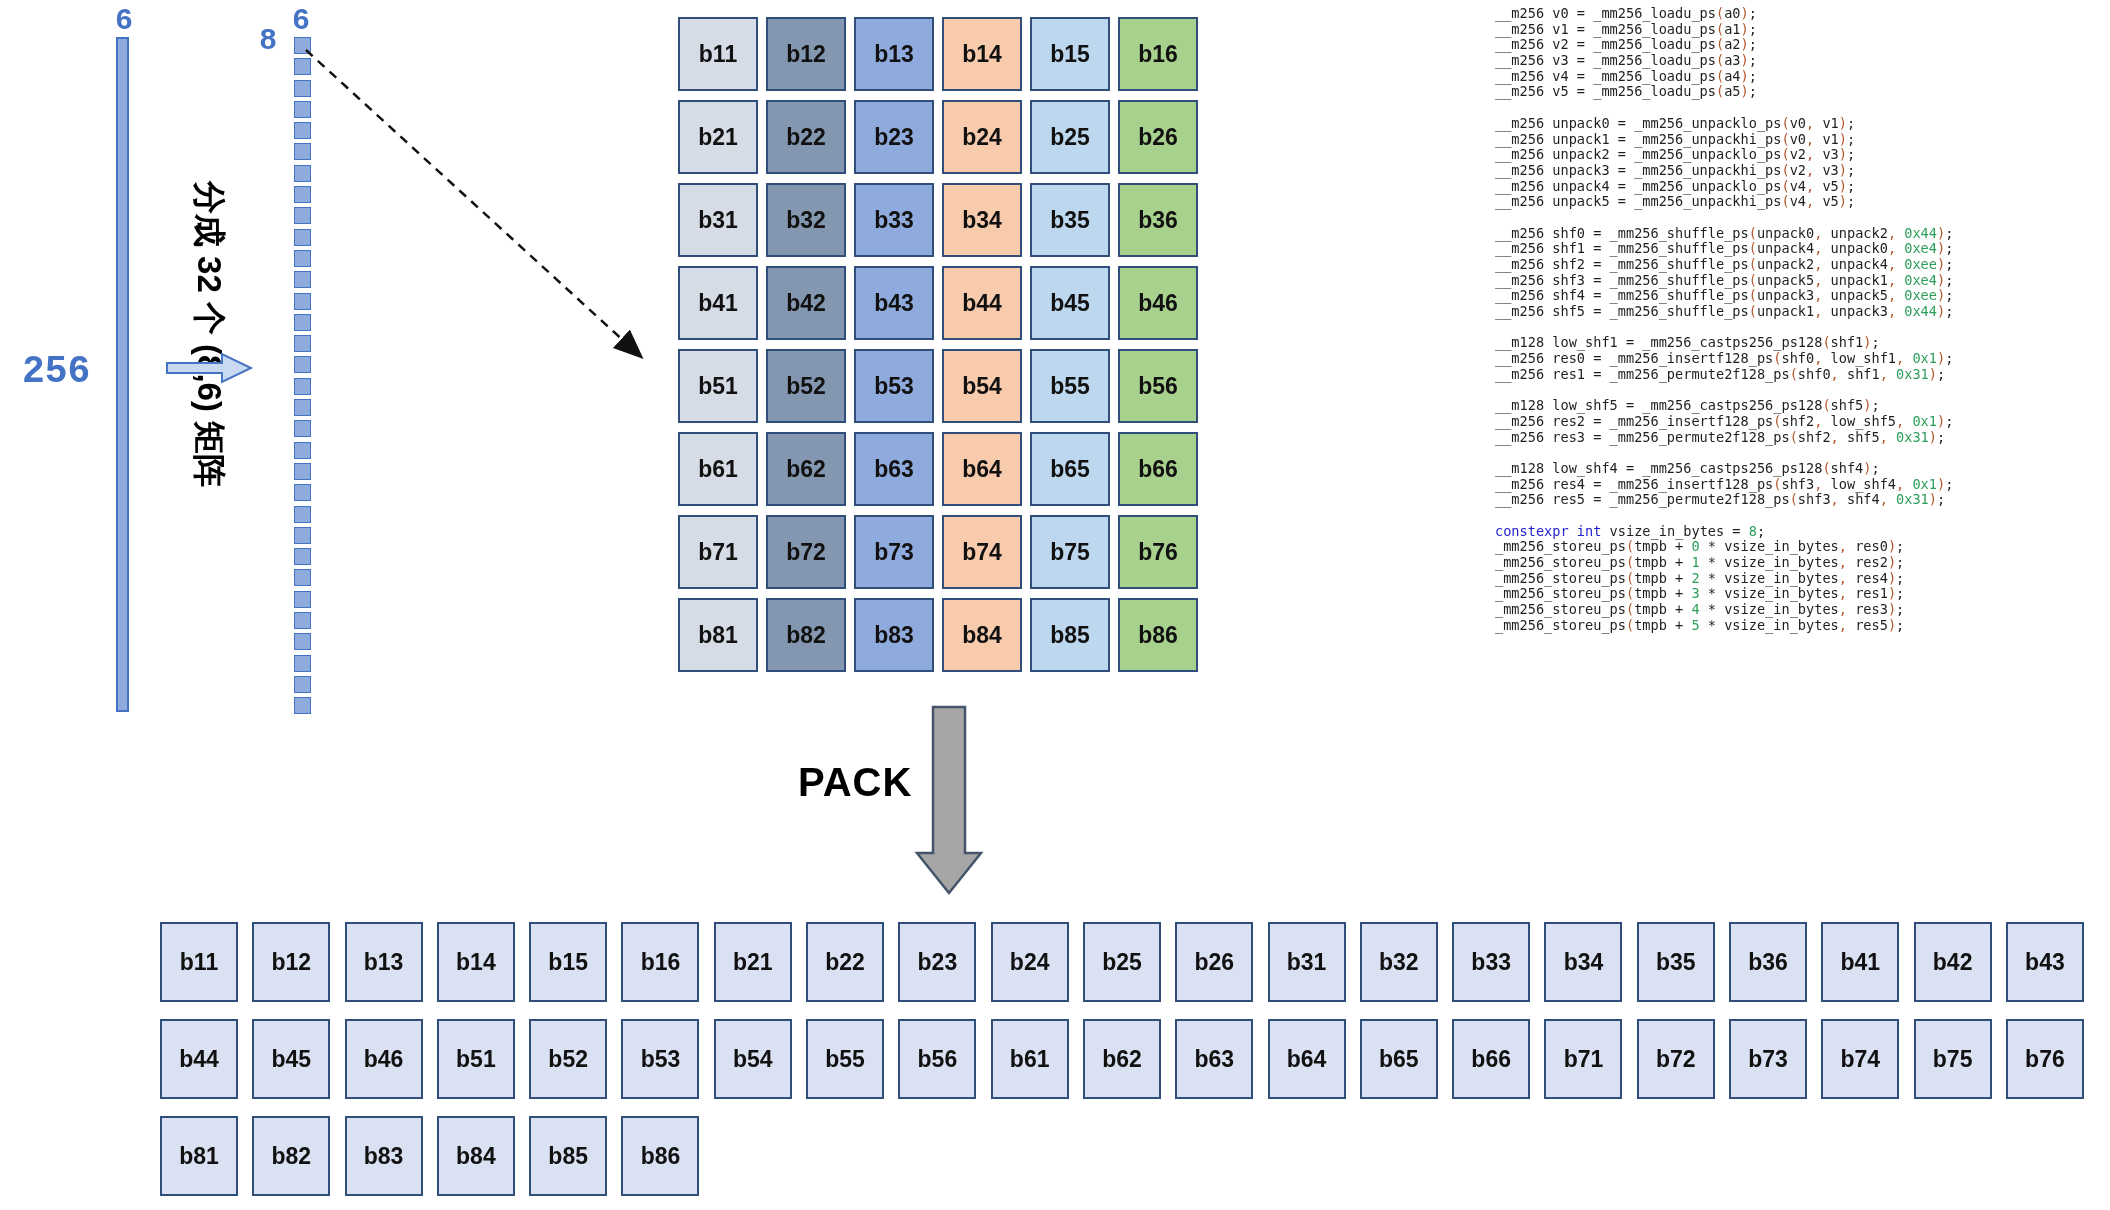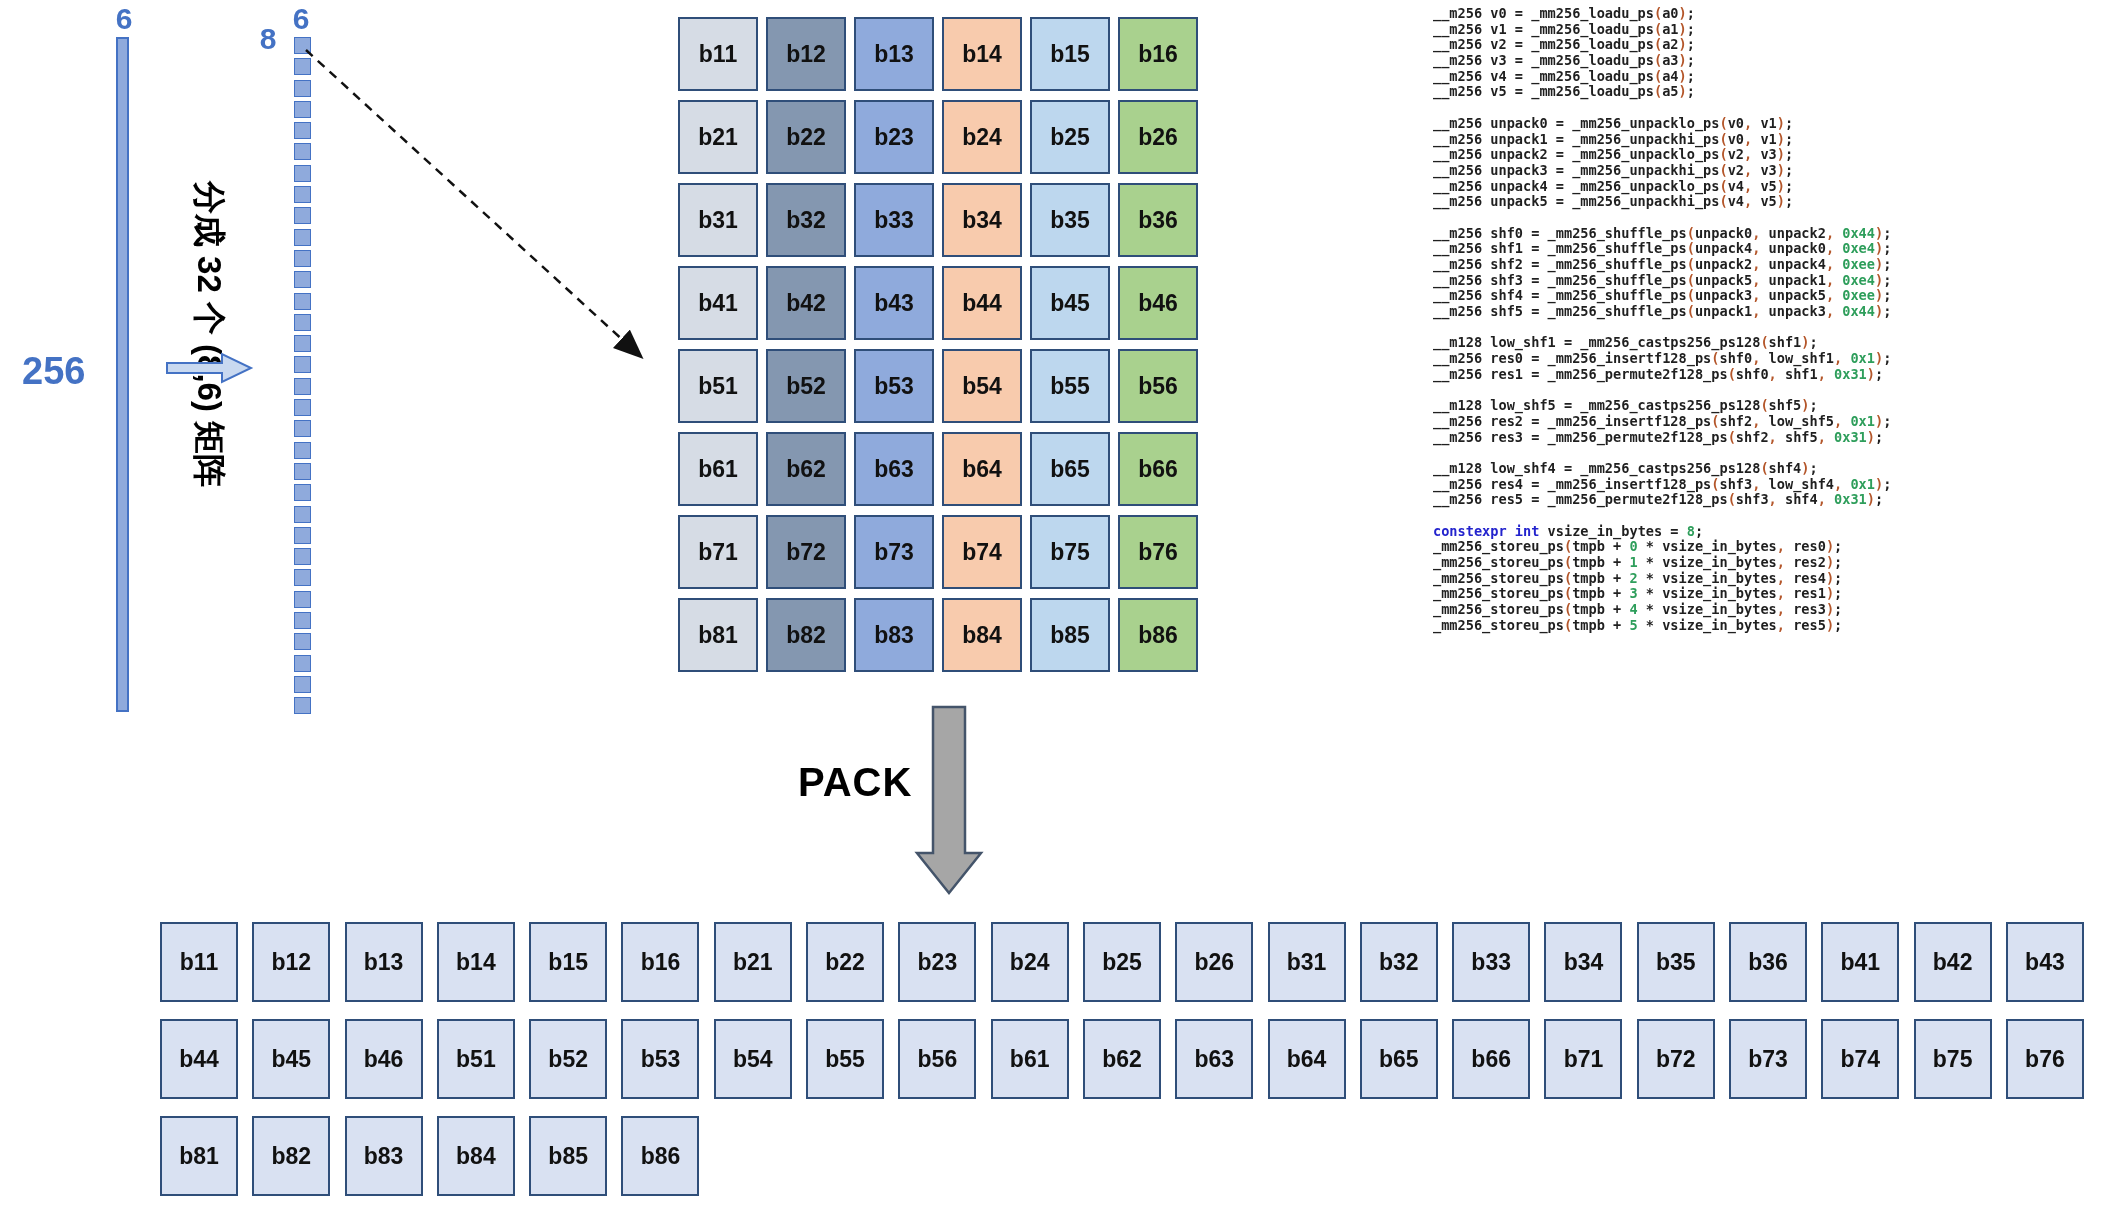--- a/index.html
+++ b/index.html
@@ -1,38 +1,38 @@
 <!DOCTYPE html>
 <html style="--accent-blue: #4472C4; --bar-fill: #8FAADC; --matrix-border: #2F4E79; --packed-cell-fill: #D9E1F2; --pack-arrow-fill: #A6A6A6; --pack-arrow-border: #44546A; --right-arrow-fill: #C9D9F0; --code-default: #1f1f1f; --code-paren: #b4562a; --code-number: #2e9e5b; --code-keyword: #2323cd; --watermark: #C1C1C1;"><head>
 <meta charset="utf-8">
 <style>
   html,body{margin:0;padding:0;background:#fff;}
   #canvas{
     position:relative;width:2110px;height:1210px;background:#fff;overflow:hidden;
     font-family:"Liberation Sans",sans-serif;
   }
   .blue-lbl{position:absolute;color:var(--accent-blue);font-weight:bold;font-size:30px;text-align:center;}
-  #lbl-256{position:absolute;left:22px;top:350px;color:var(--accent-blue);font-weight:bold;font-size:38px;}
+  #lbl-256{position:absolute;left:22px;top:350px;color:var(--accent-blue);font-weight:bold;font-size:38px;font-family:Liberation Mono, monospace;}
   #tall-bar{position:absolute;left:116px;top:37px;width:13px;height:675px;
     background:var(--bar-fill);border:2px solid var(--accent-blue);box-sizing:border-box;}
   #rot-text{position:absolute;left:208px;top:334px;transform:translate(-50%,-50%) rotate(90deg);
     white-space:nowrap;font-size:33px;font-weight:bold;color:#000;}
   #squares-col{position:absolute;left:294px;top:37px;display:flex;flex-direction:column;gap:4.3px;}
   .sq{width:17px;height:17px;background:var(--bar-fill);border:1.5px solid var(--accent-blue);box-sizing:border-box;}
   #matrix-grid{position:absolute;left:678px;top:17px;display:grid;
     grid-template-columns:repeat(6,80px);grid-auto-rows:74px;column-gap:8px;row-gap:9px;}
   .mcell{border:2px solid var(--matrix-border);box-sizing:border-box;display:flex;align-items:center;
     justify-content:center;font-weight:bold;font-size:23px;color:#111;}
   #pack-label{position:absolute;left:798px;top:760px;font-size:40px;font-weight:bold;color:#000;letter-spacing:1px;}
   .packed-row{position:absolute;left:160px;display:flex;gap:14.3px;}
   .pcell{width:78px;height:80px;background:var(--packed-cell-fill);border:2.5px solid var(--matrix-border);
     box-sizing:border-box;display:flex;align-items:center;justify-content:center;font-weight:bold;font-size:23px;color:#111;}
   #pr0{top:922px;} #pr1{top:1019px;} #pr2{top:1116px;}
-  #code-block{position:absolute;left:1433px;top:6px;font-family:"DejaVu Sans Mono","Liberation Mono",monospace;
-    font-size:13.6px;line-height:15.7px;font-weight:bold;color:var(--code-default);white-space:pre;}
+  #code-block{position:absolute;left:1495px;top:6px;font-family:"DejaVu Sans Mono","Liberation Mono",monospace;
+    font-size:13.6px;line-height:15.7px;font-weight:normal;color:var(--code-default);white-space:pre;}
   .code-line{height:15.7px;}
   .tok-num{color:var(--code-number);}
   .tok-kw{color:var(--code-keyword);}
   .tok-punct{color:var(--code-paren);}
   #watermark{position:absolute;left:1652px;top:1086px;font-size:56px;font-weight:bold;
     color:var(--watermark);letter-spacing:3px;}
   svg{position:absolute;overflow:visible;}
 </style>
 </head>
 <body>

